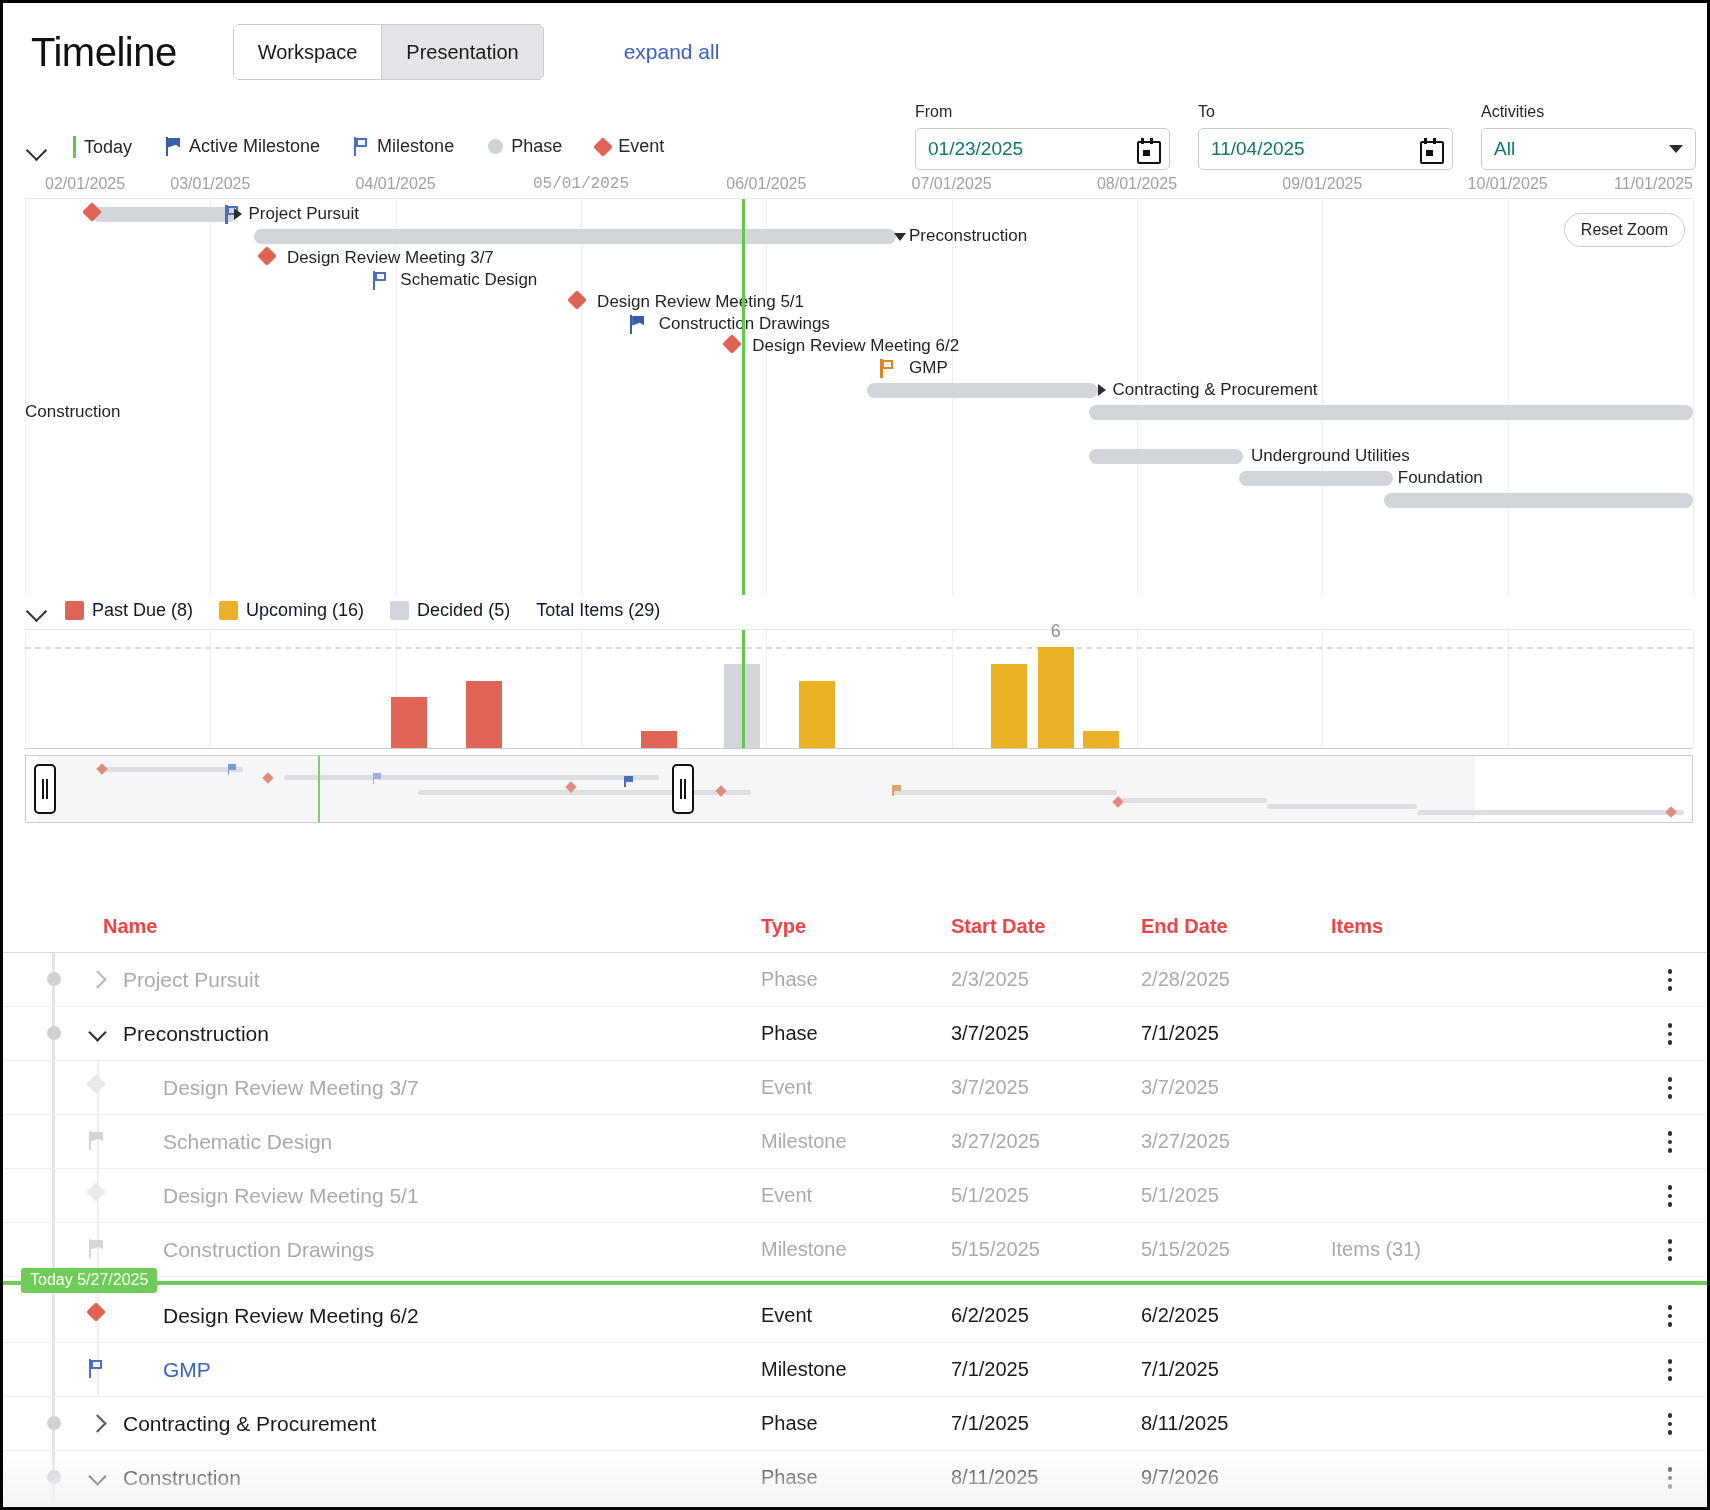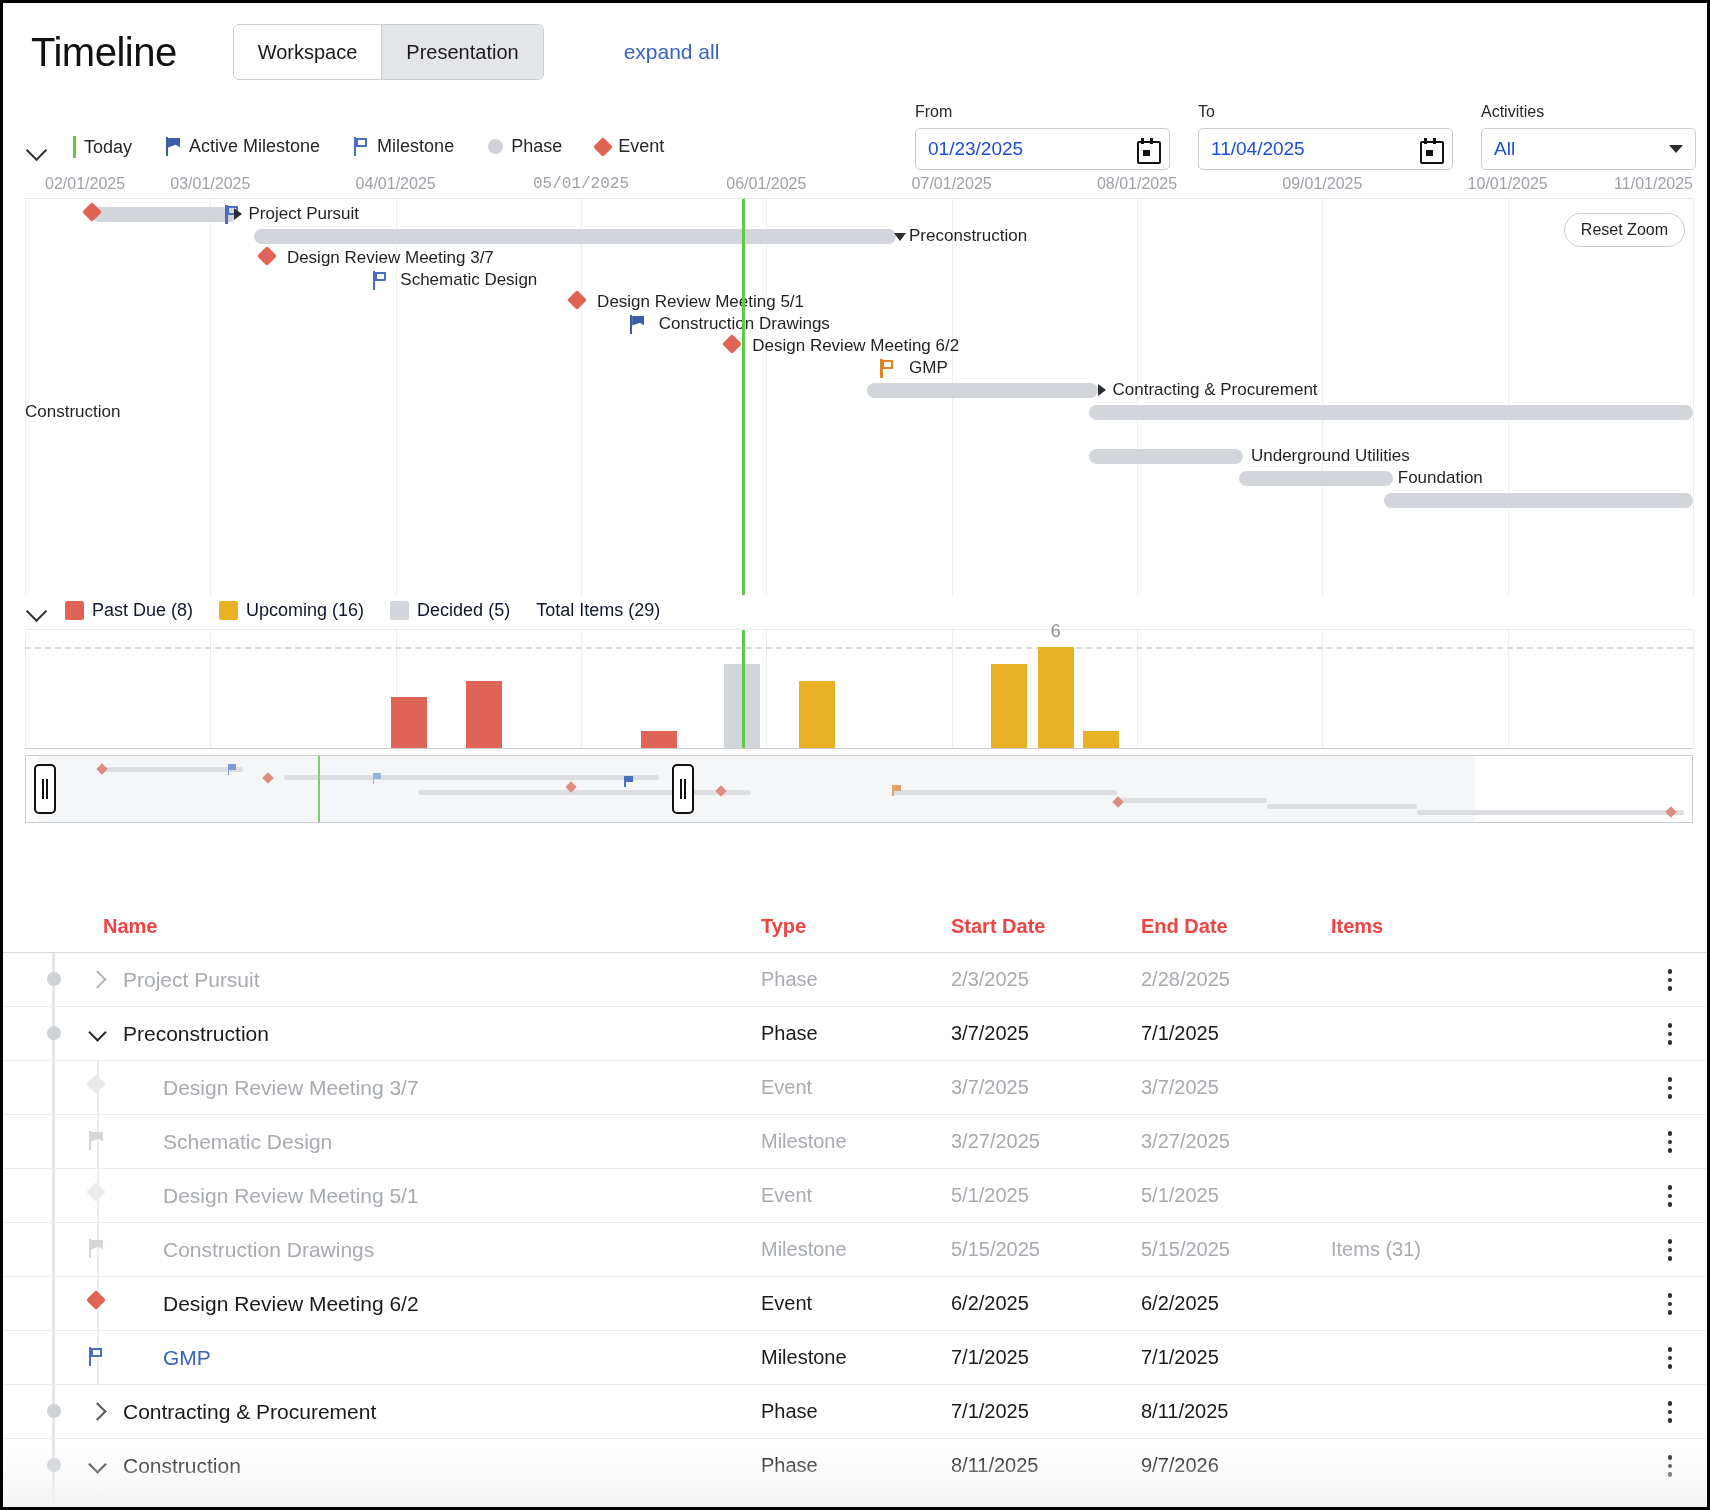--- a/index.html
+++ b/index.html
@@ -53,21 +53,21 @@
     display: flex; gap: 28px; align-items: flex-end;
   }
   .fld { display: flex; flex-direction: column; }
   .fld-label { font-size: 16px; color: #25272b; margin-bottom: 7px; }
   .fld-box {
     border: 1px solid #c9ccd1; border-radius: 5px;
     height: 42px; background: #fff;
     display: flex; align-items: center;
     padding: 0 12px; gap: 8px;
   }
-  .fld-box .val { font-size: 19px; color: #1d4ed8; white-space: nowrap; }
+  .fld-box .val { font-size: 19px; color: #0f766e; white-space: nowrap; }
   .fld-date { width: 255px; justify-content: space-between; }
   .fld-sel  { width: 215px; justify-content: space-between; }
   .cal-ico { width: 20px; height: 22px; position: relative; flex: 0 0 auto; }
   .cal-ico::before {
     content:''; position:absolute; left:0; top:3px; width:20px; height:19px;
     border:2.5px solid #111; border-radius:2px;
   }
   .cal-ico::after {
     content:''; position:absolute; left:6px; top:12px; width:7px; height:6px;
     background:#111;
@@ -628,20 +628,26 @@
           <div class="cell  dim" style="left: 758px;">Milestone</div>
           <div class="cell  dim" style="left: 948px;">5/15/2025</div>
           <div class="cell  dim" style="left: 1138px;">5/15/2025</div>
           <div class="cell  dim" style="left: 1328px;">Items (31)</div>
           <div class="kebab">
             <i></i>
             <i></i>
             <i></i>
           </div>
         </div>
+        <div class="trow" style="height: 12px; border-bottom: none; overflow: visible;">
+          <div class="today-band" style="top: 4px;">
+            <div class="today-chip" style="left: 18px; top: -13px;">Today 5/27/2025</div>
+          </div>
+          <div class="tree-rail"></div>
+        </div>
         <div class="trow">
           <div class="tree-rail"></div>
           <div class="sub-rail"></div>
           <div class="diamond row-ico"></div>
           <div class="cell c-name" style="left: 160px;">Design Review Meeting 6/2</div>
           <div class="cell " style="left: 758px;">Event</div>
           <div class="cell " style="left: 948px;">6/2/2025</div>
           <div class="cell " style="left: 1138px;">6/2/2025</div>
           <div class="kebab">
             <i></i>

